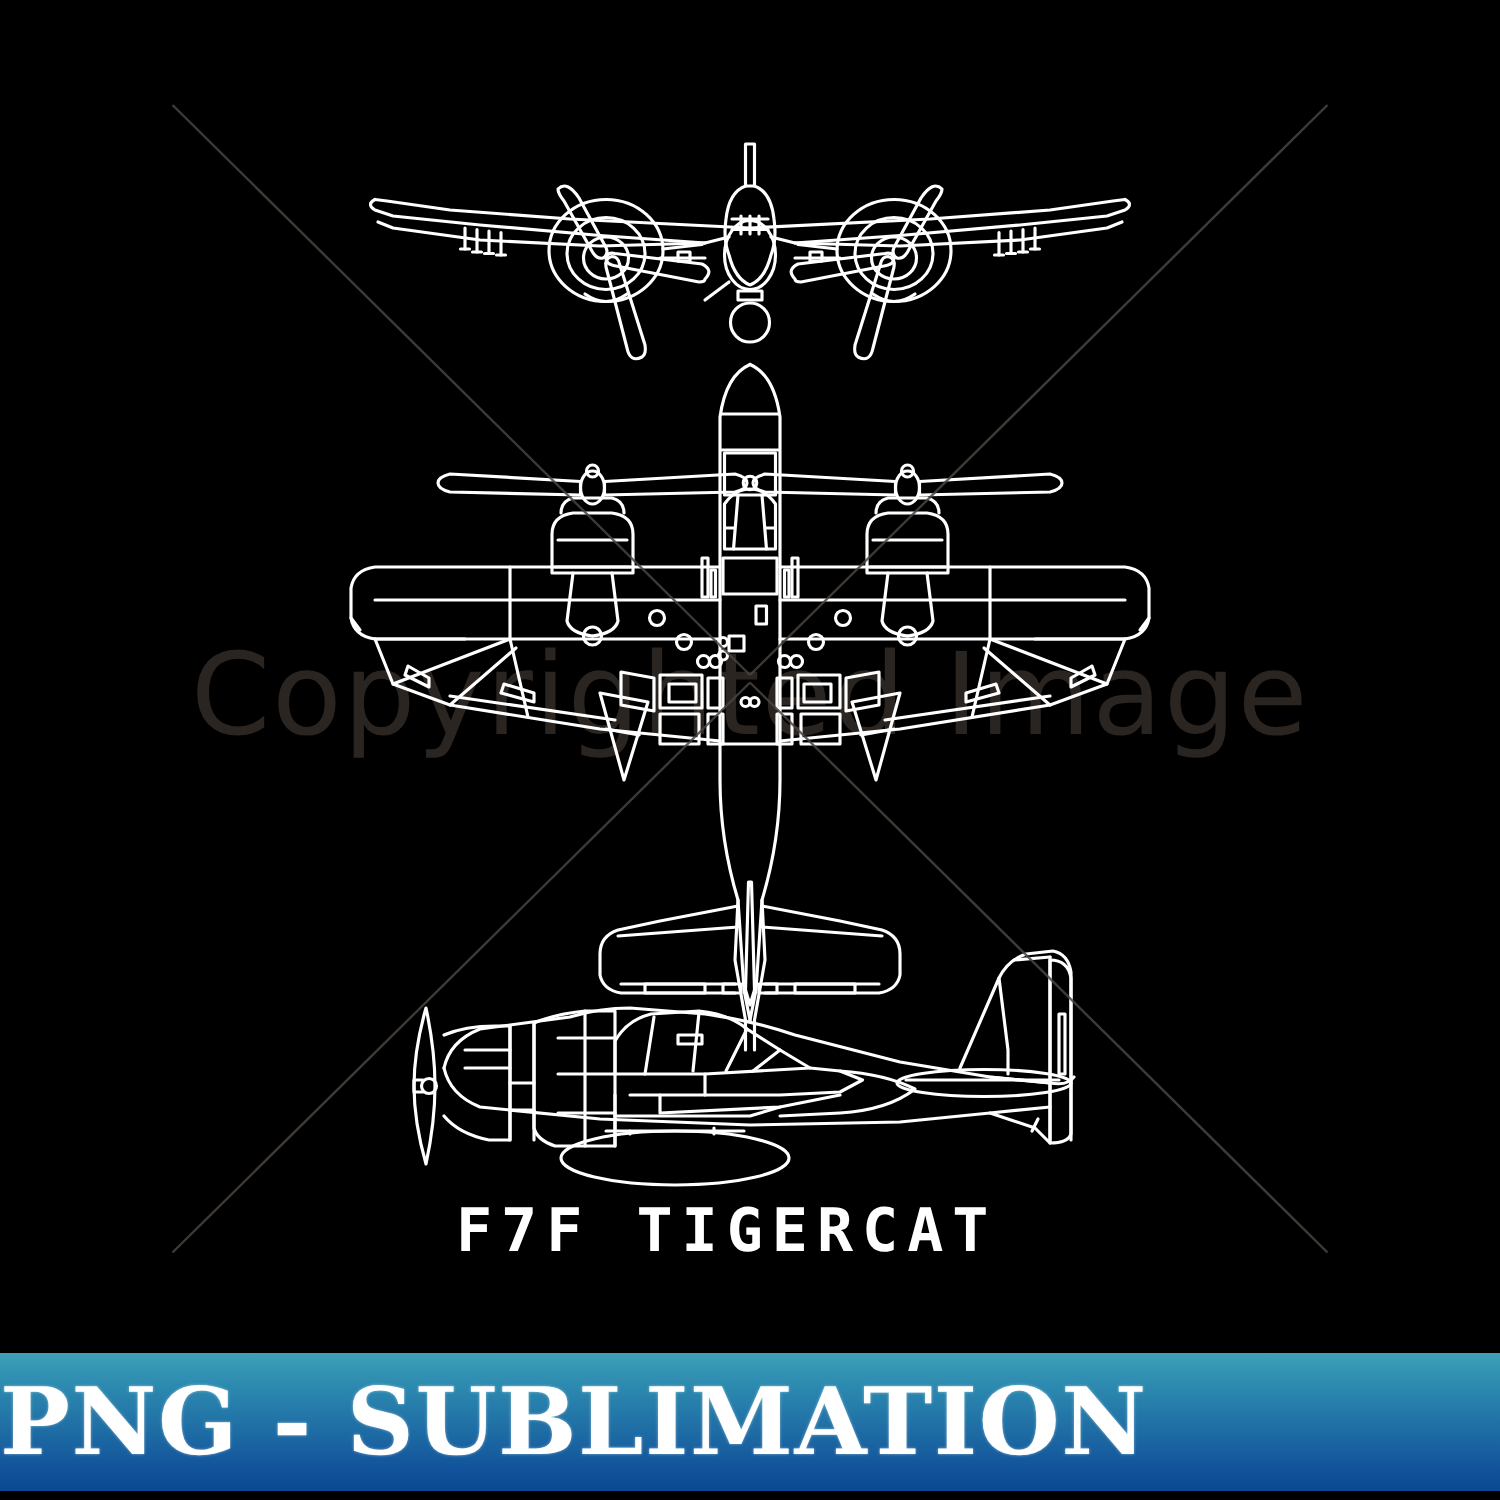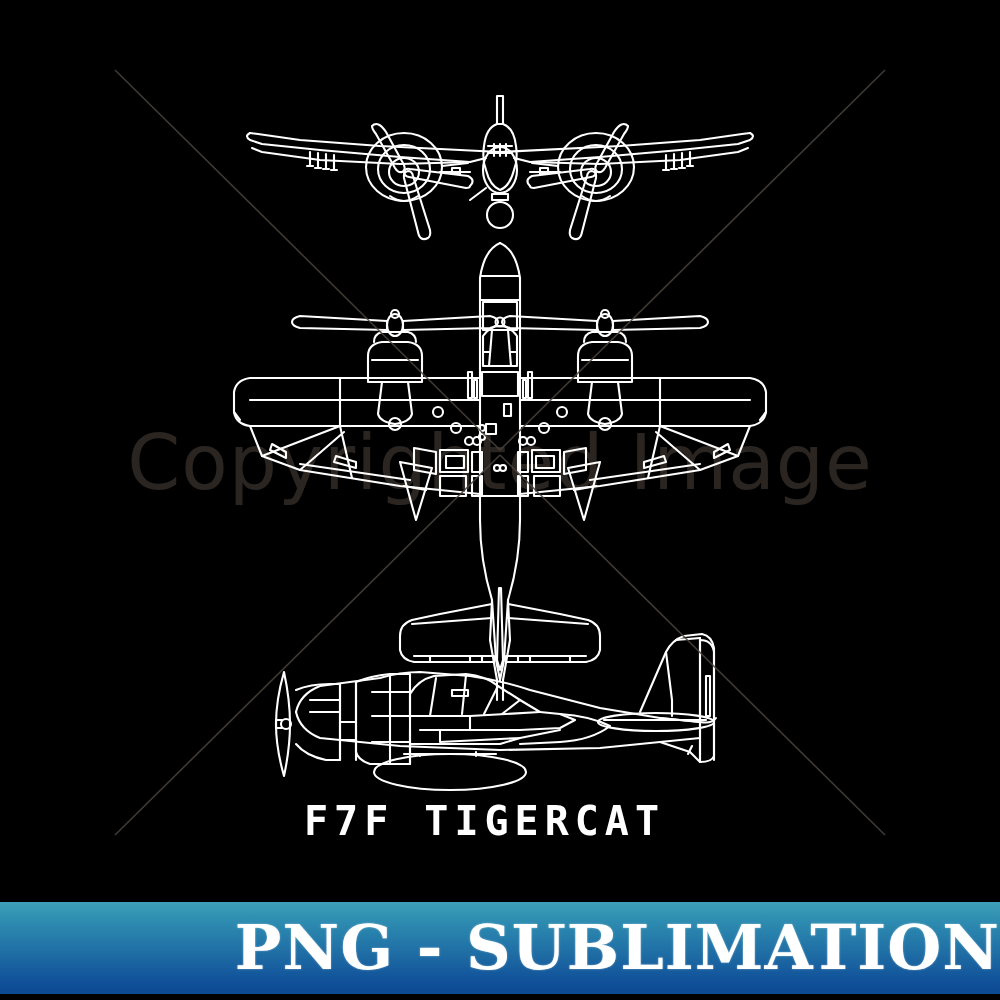--- a/index.html
+++ b/index.html
@@ -32,21 +32,21 @@
     position:absolute;left:0;top:798px;width:969px;text-align:center;
     font-family:"DejaVu Sans Mono","Liberation Mono",monospace;
     font-size:40px;font-weight:700;letter-spacing:6px;color:#ffffff;
     z-index:4;
   }
 
   
   #banner{
     position:absolute;left:0;top:902px;width:1000px;height:92px;
     background:linear-gradient(180deg,#3ea0b8 0%,#2d8bb0 22%,#1f6ea5 55%,#11529a 85%,#0b4991 100%);
-    display:flex;align-items:center;justify-content:flex-end;
+    display:flex;align-items:center;justify-content:flex-start;
     overflow:hidden;
   }
   #banner-text{
     font-family:"DejaVu Serif","Liberation Serif",serif;
     font-weight:700;
     font-size:62px;
     letter-spacing:1px;
     color:#ffffff;
     white-space:nowrap;
     line-height:1;

